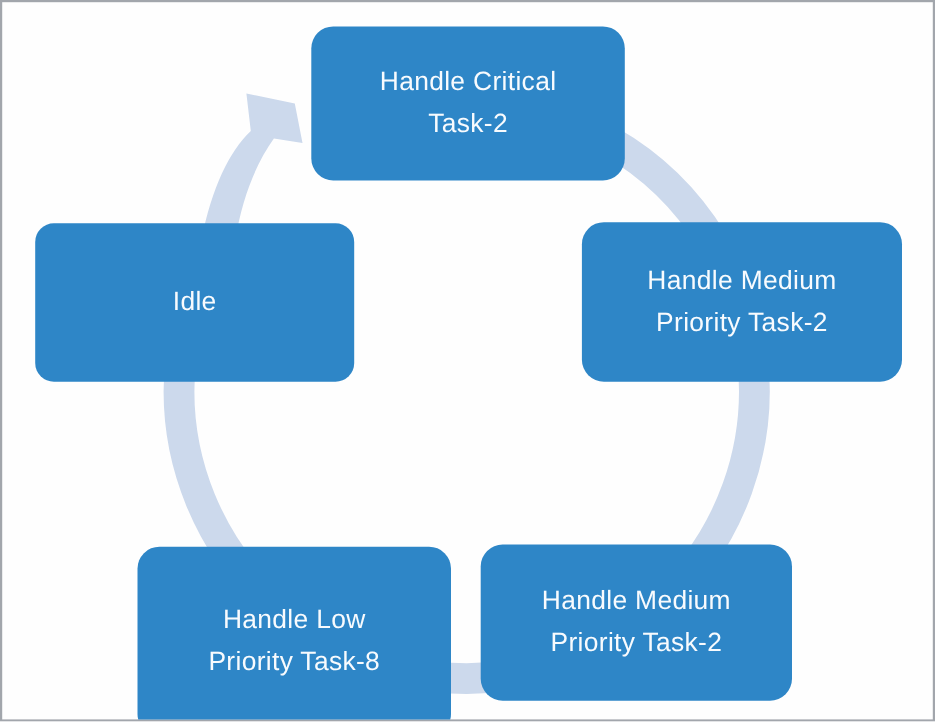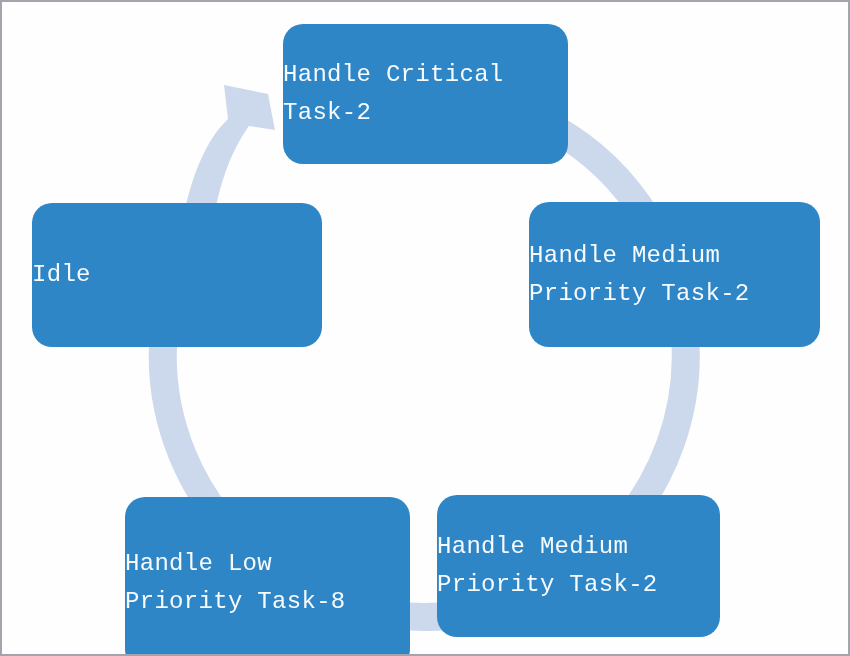--- a/index.html
+++ b/index.html
@@ -34,34 +34,33 @@
   .arrow-swoosh {
     fill: var(--arrow);
     stroke: none;
   }
   .node {
     position: absolute;
     background: var(--node-fill);
     border-radius: 20px;
     display: flex;
     flex-direction: column;
-    align-items: flex-start;
+    align-items: center;
     justify-content: center;
     text-align: center;
     color: var(--text);
     font-size: 24px;
     line-height: 38px;
     letter-spacing: 0.3px;
-    font-family: Liberation Mono, monospace;
   }
   #node-task1 { left: 281px; top: 22px;  width: 285px; height: 140px; }
   #node-task2 { left: 527px; top: 200px; width: 291px; height: 145px; }
   #node-task3 { left: 435px; top: 493px; width: 283px; height: 142px; }
   #node-task4 { left: 123px; top: 495px; width: 285px; height: 172px; }
-  #node-idle  { left: 30px;  top: 201px; width: 290px; height: 144px; }
+  #node-idle  { left: 30px;  top: 201px; width: 290px; height: 144px; border-radius: 17px; }
 </style>
 </head>
 <body>
 
 <div class="frame">
 
   <svg class="ring-svg" viewBox="0 0 850 656">
 
     <path class="ring-arc" d="M 312.5 116 A 261.5 261.5 0 1 1 201 214"></path>
 

